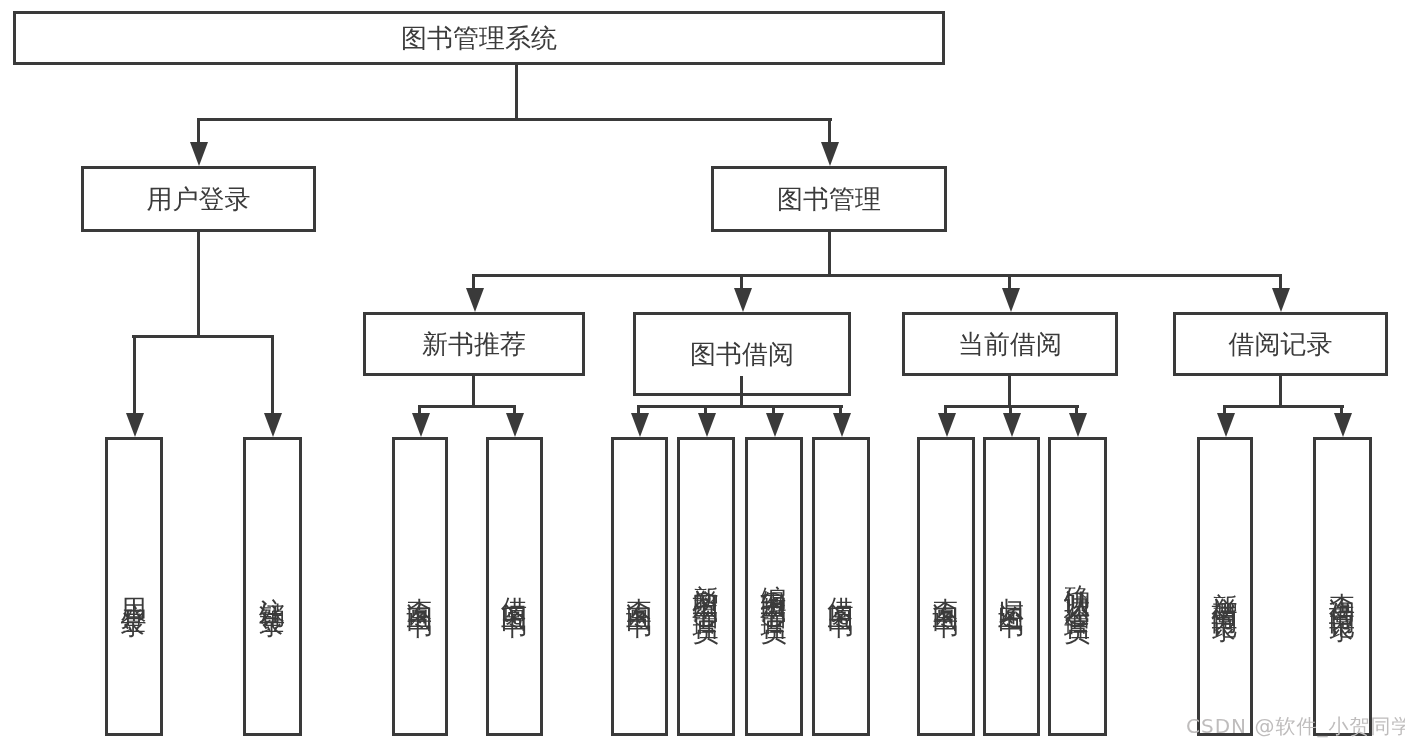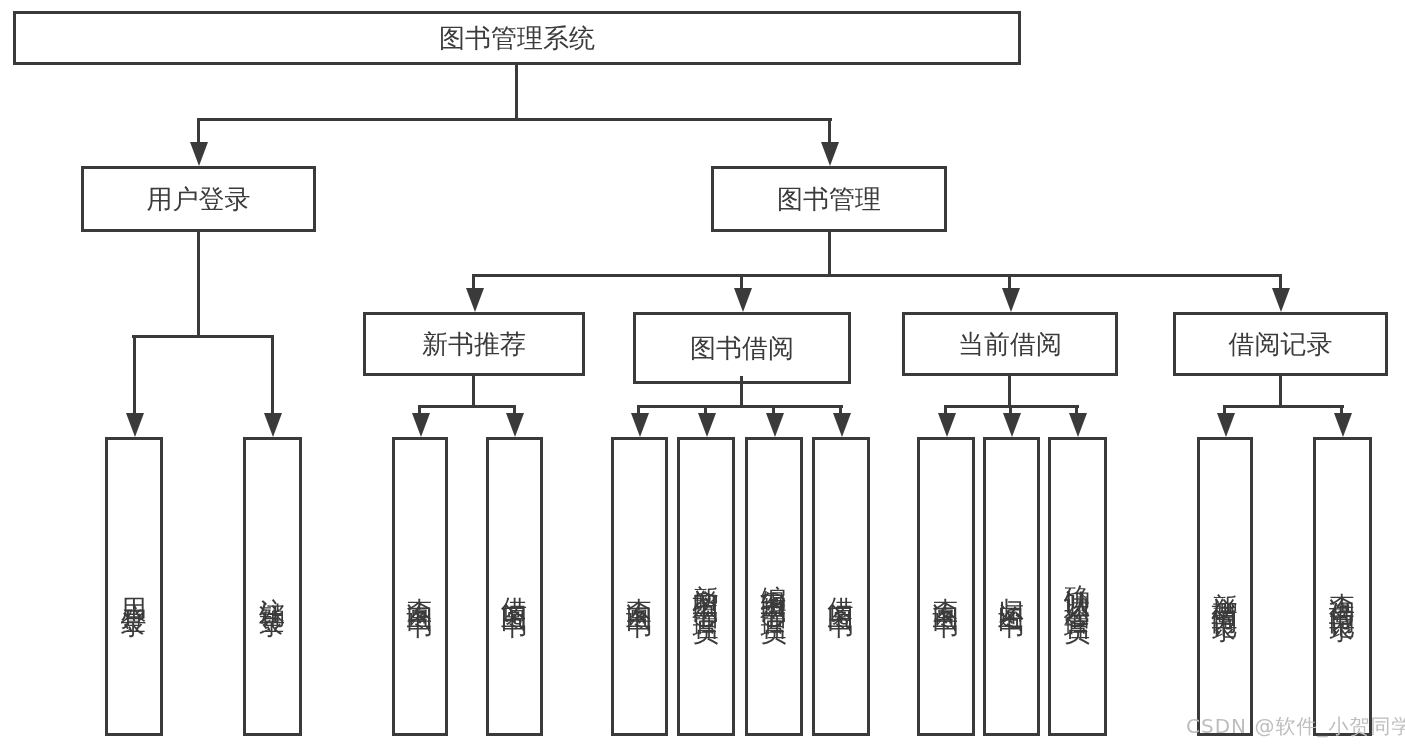--- a/index.html
+++ b/index.html
@@ -27,35 +27,35 @@
   .watermark{
     position:absolute;left:1186px;top:713px;
     font-size:20px;color:#bfbdbd;letter-spacing:1px;white-space:nowrap;
   }
 </style>
 </head>
 <body>
 
 <div class="stage">
 
-  <div class="box" style="left:13px;top:11px;width:1008px;height:54px">
+  <div class="box" style="left:13px;top:11px;width:932px;height:54px">
     <span>图书管理系统</span>
   </div>
 
   <div class="box" style="left:81px;top:166px;width:235px;height:66px">
     <span>用户登录</span>
   </div>
   <div class="box" style="left:363px;top:312px;width:222px;height:64px">
     <span>新书推荐</span>
   </div>
 
   <div class="box" style="left:711px;top:166px;width:236px;height:66px">
     <span>图书管理</span>
   </div>
-  <div class="box" style="left:633px;top:312px;width:218px;height:72px">
+  <div class="box" style="left:633px;top:312px;width:218px;height:84px">
     <span>图书借阅</span>
   </div>
   <div class="box" style="left:1173px;top:312px;width:215px;height:64px">
     <span>借阅记录</span>
   </div>
   <div class="box" style="left:902px;top:312px;width:216px;height:64px">
     <span>当前借阅</span>
   </div>
 
   <div class="box vbox" style="left:105px;top:437px;width:58px;height:299px">

